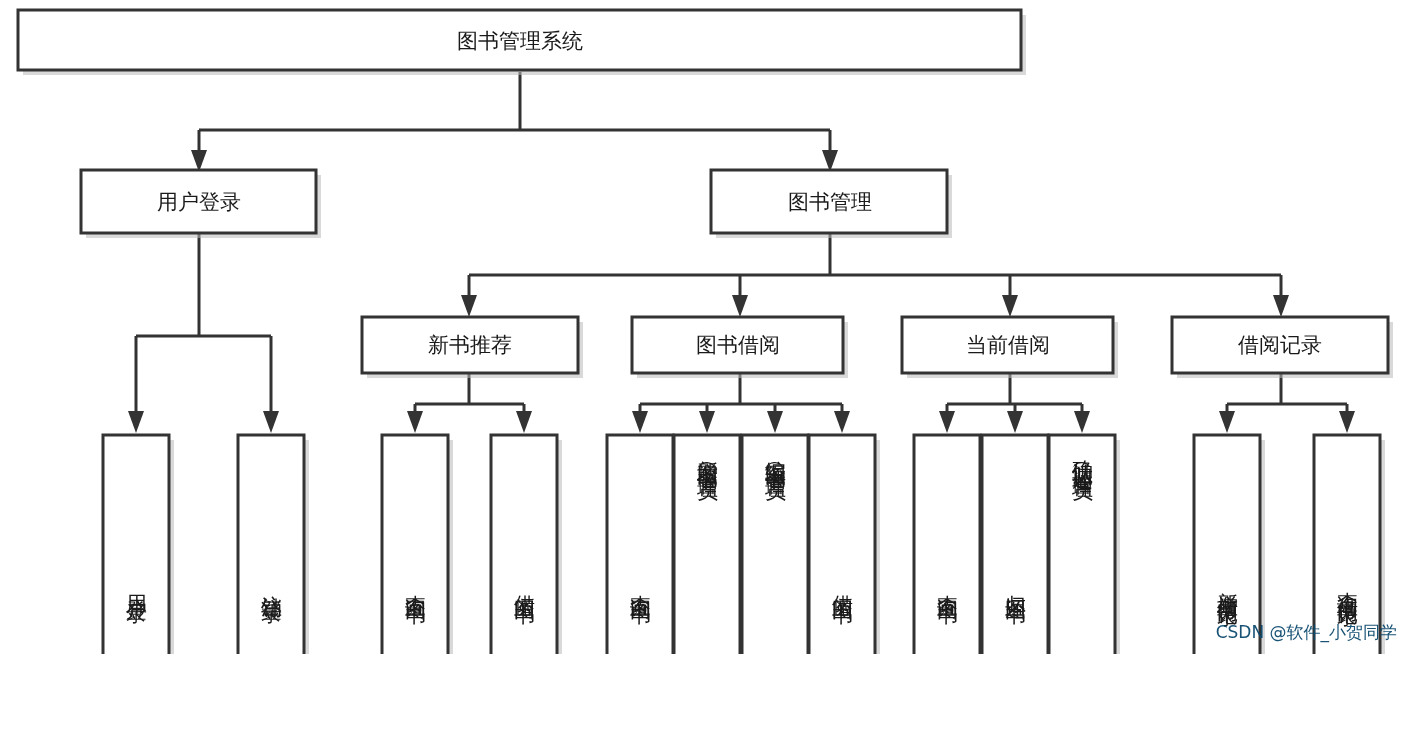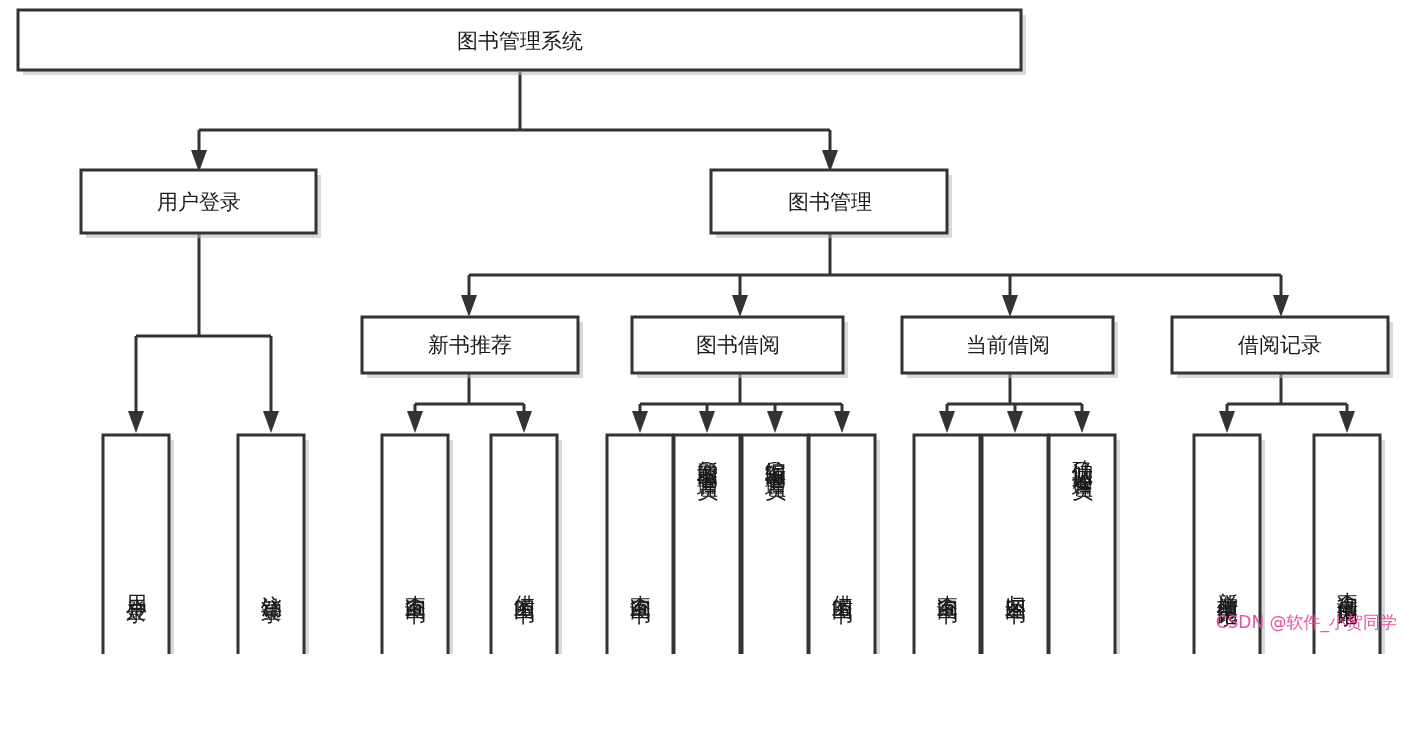--- a/index.html
+++ b/index.html
@@ -63,24 +63,24 @@
     font-family: "DejaVu Sans", "Liberation Sans", sans-serif;
     font-size: 21px;
     color: #1a1a1a;
     letter-spacing: 3px;
     line-height: 1;
     white-space: nowrap;
   }
   .watermark {
     position: absolute;
     right: 8px;
-    bottom: 20px;
+    bottom: 10px;
     font-family: "DejaVu Sans", "Liberation Sans", sans-serif;
     font-size: 17px;
-    color: #ec4899;
+    color: #0c4a6e;
     opacity: 0.95;
     white-space: nowrap;
     pointer-events: none;
   }
 </style>
 </head>
 <body>
 
 <div id="diagram-root">
 

